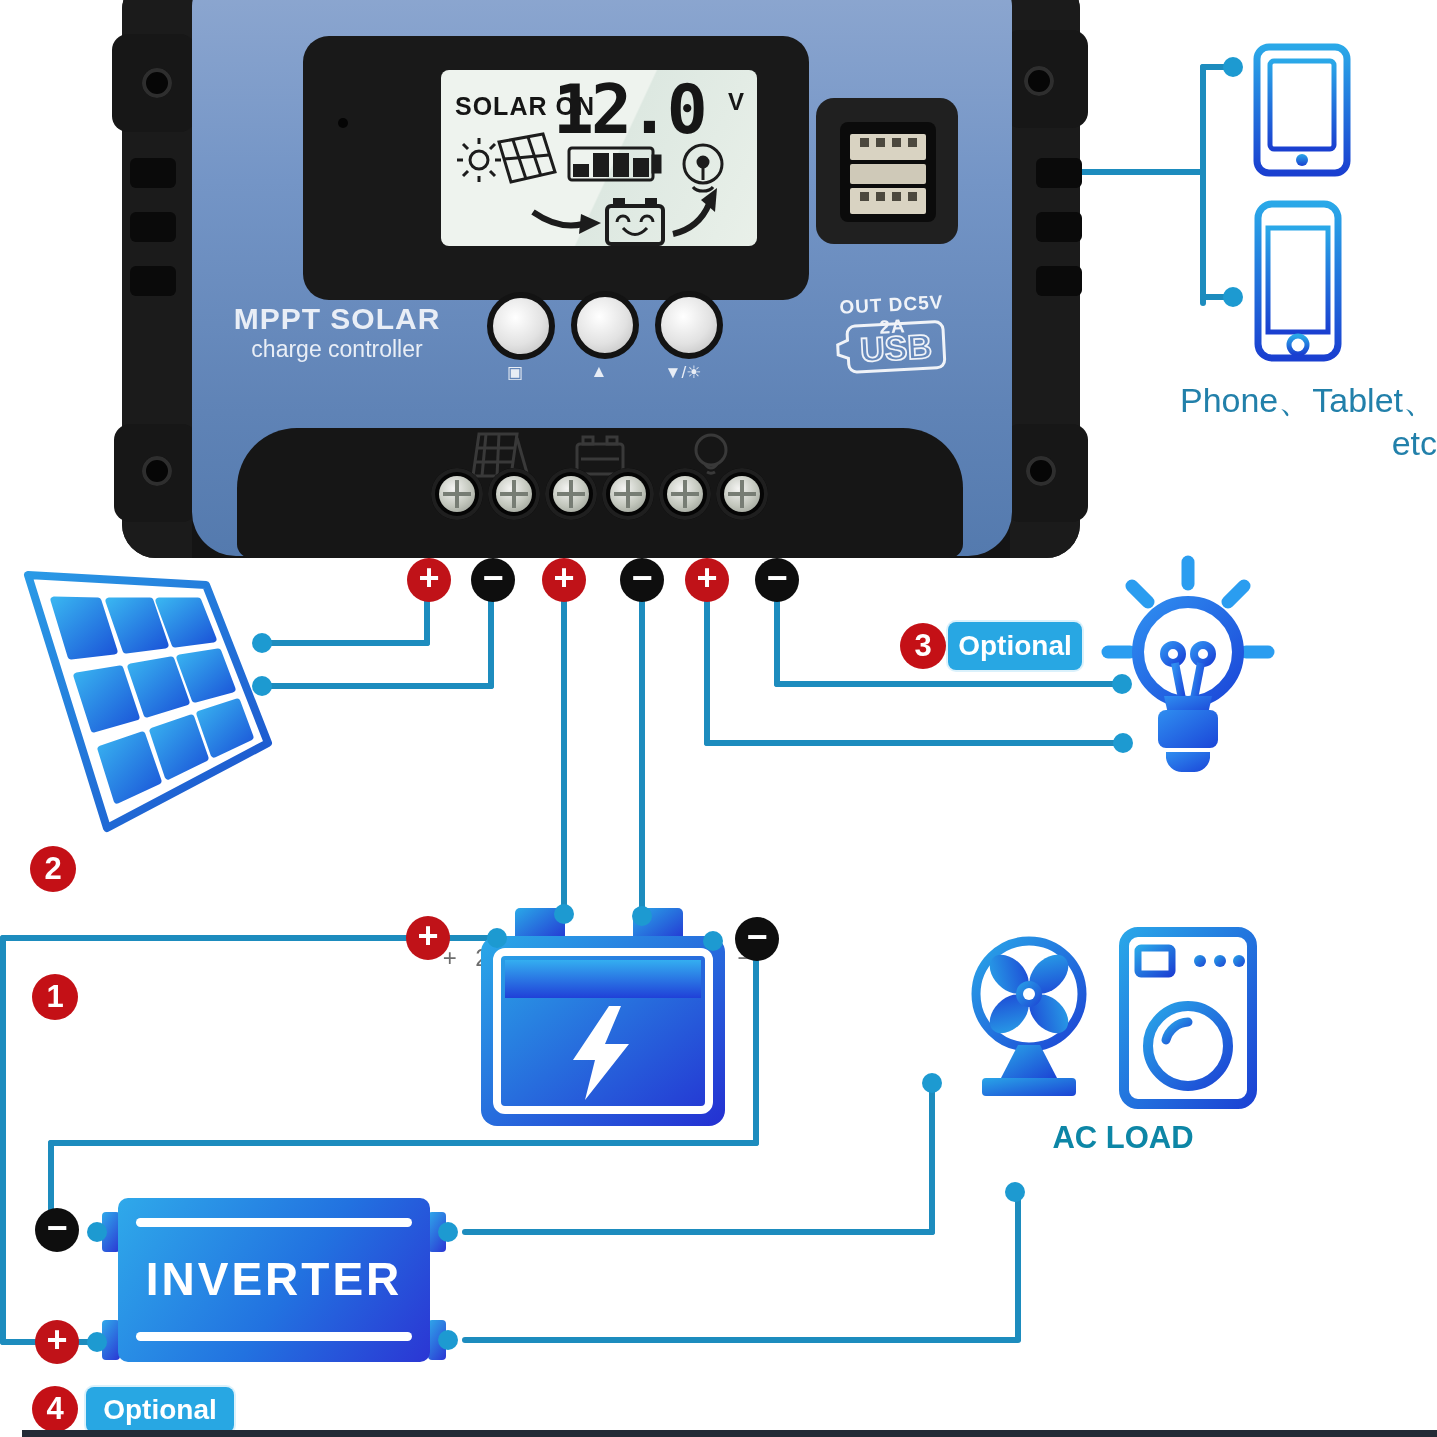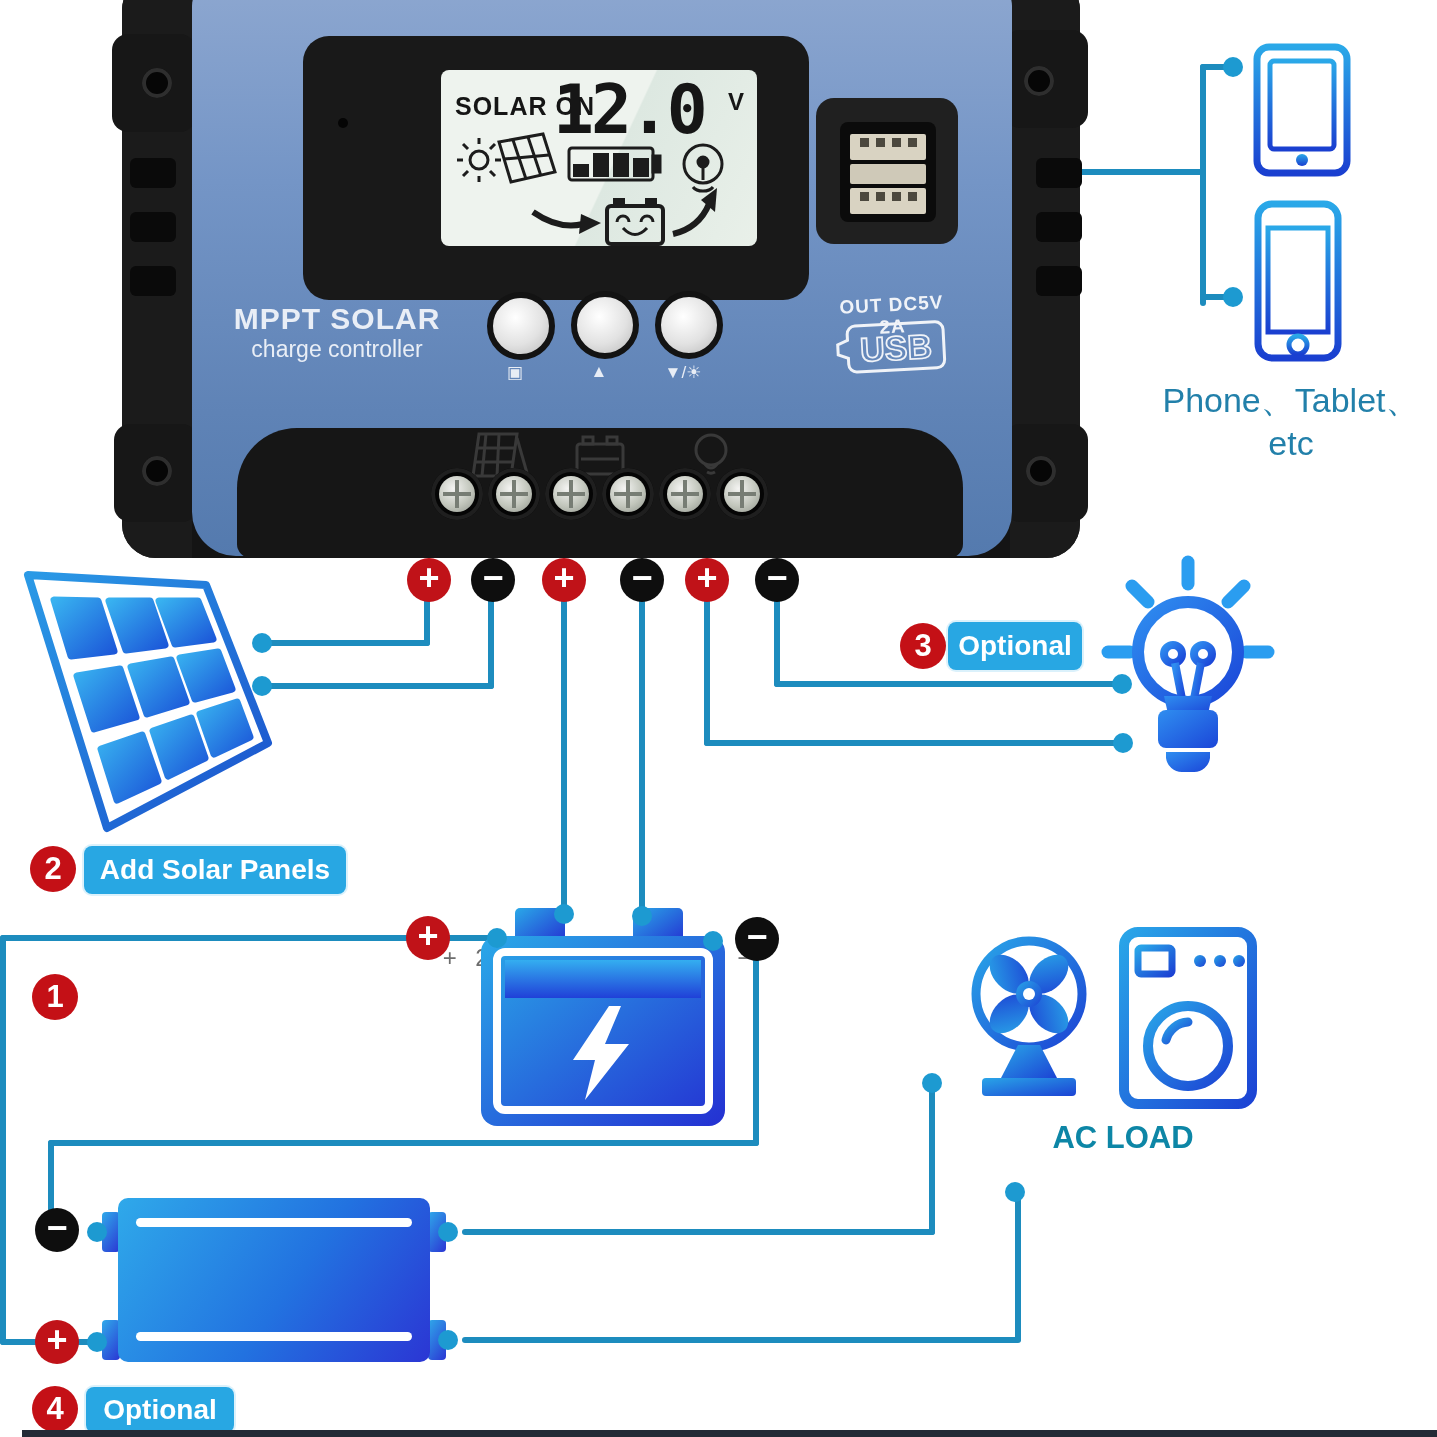--- a/index.html
+++ b/index.html
@@ -396,20 +396,21 @@
     <circle cx="46" cy="147" r="9" fill="none" stroke="url(#tabg)" stroke-width="5"></circle>
   </svg>
 
   <div class="invtab" style="left:102px;top:1212px;"></div>
   <div class="invtab" style="left:102px;top:1320px;"></div>
   <div class="invtab" style="left:428px;top:1212px;"></div>
   <div class="invtab" style="left:428px;top:1320px;"></div>
   <div class="inv"></div>
   <div class="invstripe" style="top:1218px;"></div>
   <div class="invstripe" style="top:1332px;"></div>
+  <div class="invtext">INVERTER</div>
 
   <div class="dot" style="left:1223px;top:57px;"></div>
   <div class="dot" style="left:1223px;top:287px;"></div>
   <div class="dot" style="left:252px;top:633px;"></div>
   <div class="dot" style="left:252px;top:676px;"></div>
   <div class="dot" style="left:554px;top:904px;"></div>
   <div class="dot" style="left:632px;top:906px;"></div>
   <div class="dot" style="left:1112px;top:674px;"></div>
   <div class="dot" style="left:1113px;top:733px;"></div>
   <div class="dot" style="left:487px;top:928px;"></div>
@@ -426,27 +427,26 @@
   <div class="pol plus" style="left:542px;top:558px;">+</div>
   <div class="pol minus" style="left:620px;top:558px;">−</div>
   <div class="pol plus" style="left:685px;top:558px;">+</div>
   <div class="pol minus" style="left:755px;top:558px;">−</div>
   <div class="pol plus" style="left:406px;top:916px;">+</div>
   <div class="pol minus" style="left:735px;top:917px;">−</div>
   <div class="pol minus" style="left:35px;top:1208px;">−</div>
   <div class="pol plus" style="left:35px;top:1320px;">+</div>
 
   <div class="stepnum" style="left:30px;top:846px;">2</div>
-  <div class="steplabel" style="left:84px;top:846px;width:262px;height:48px;line-height:48px;">Add Solar Panels</div>
 
   <div class="stepnum" style="left:32px;top:974px;">1</div>
 
   <div class="stepnum" style="left:900px;top:623px;">3</div>
   <div class="steplabel" style="left:948px;top:622px;width:134px;height:48px;line-height:48px;">Optional</div>
 
   <div class="stepnum" style="left:32px;top:1386px;">4</div>
   <div class="steplabel" style="left:86px;top:1387px;width:148px;height:46px;line-height:46px;">Optional</div>
 
-  <div class="caption" style="left:1145px;top:378px;width:292px;font-size:34px;color:#2280aa;">Phone、Tablet、etc</div>
+  <div class="caption" style="left:1145px;top:378px;width:292px;font-size:34px;color:#2280aa;text-align:right;">Phone、Tablet、etc</div>
   <div class="caption" style="left:1038px;top:1120px;width:170px;font-size:31px;font-weight:bold;color:#0d86a6;">AC LOAD</div>
 
   <div class="bottomstrip"></div>
 </div>
 
 </body></html>

